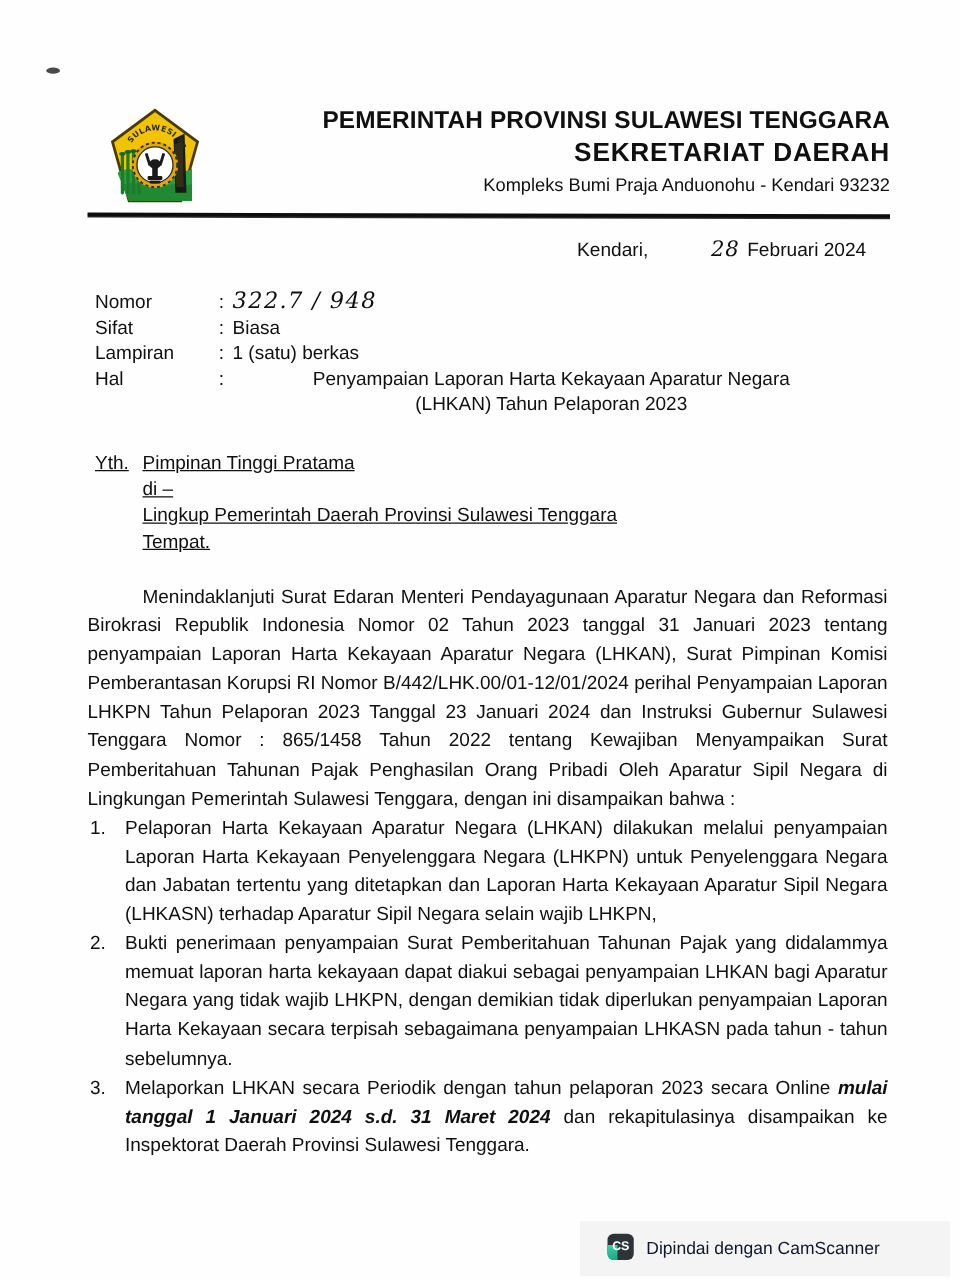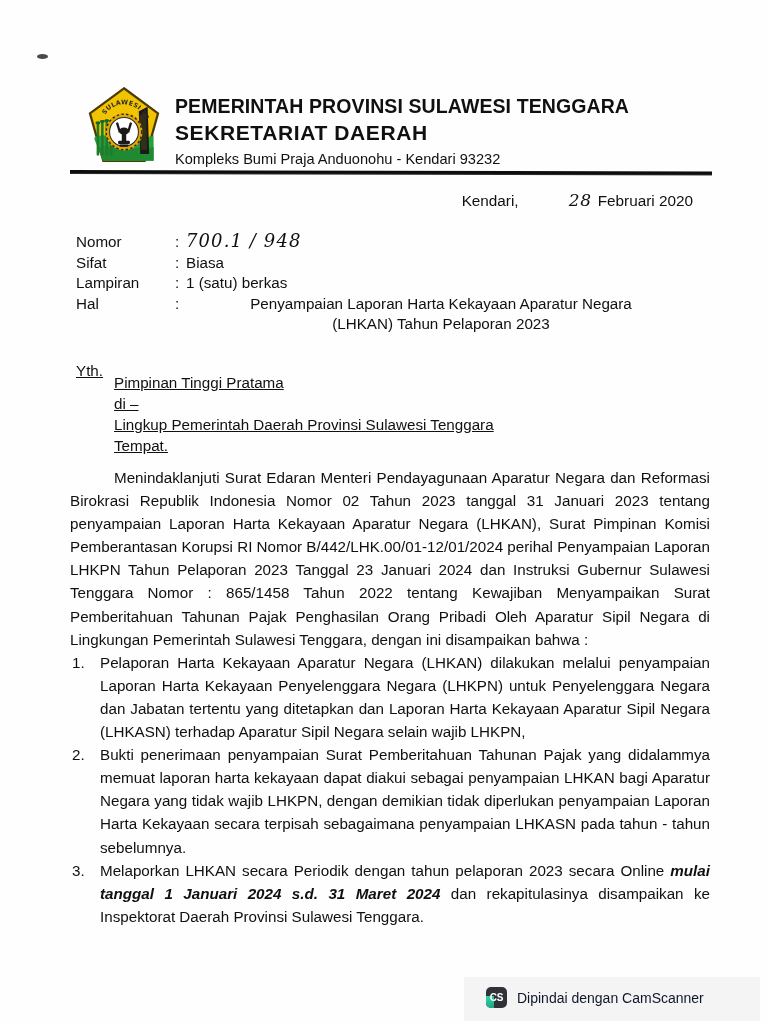--- a/index.html
+++ b/index.html
@@ -48,23 +48,23 @@
     left: 17px;
     top: 4px;
     width: 74px;
     height: 80px;
   }
   .logo svg { display:block; width:100%; height:100%; }
 
   .header-text {
     position: absolute;
     left: 105px;
-    top: 12px;
+    top: 2px;
     right: 0;
-    text-align: left;
+    text-align: right;
   }
   .org-line1 {
     font-size: 19.5px;
     font-weight: bold;
     letter-spacing: .1px;
     line-height: 24px;
     white-space: nowrap;
   }
   .org-line2 {
     font-size: 21px;
@@ -138,21 +138,21 @@
     position: absolute;
     left: 76px;
     top: 360px;
     width: 620px;
     font-size: 15.2px;
     line-height: 21px;
     display: flex;
     text-decoration: underline;
   }
   .yth-key { flex: 0 0 38px; }
-  .yth-lines { flex: 1; margin-top: 12px; }
+  .yth-lines { flex: 1; }
   .yth-lines div { display: block; }
 
   
   .body {
     position: absolute;
     left: 70px;
     top: 466px;
     width: 640px;
     font-size: 15.2px;
     line-height: 23.1px;
@@ -293,29 +293,29 @@
       <div class="org-line2">SEKRETARIAT  DAERAH</div>
       <div class="org-addr">Kompleks Bumi  Praja  Anduonohu - Kendari 93232</div>
     </div>
   </div>
 
   <div class="rule"></div>
 
   <div class="dateline">
     <span>Kendari,</span>
     <span class="hand">28</span>
-    <span>Februari 2020</span>
+    <span>Februari 2024</span>
   </div>
 
   <div class="meta">
 
     <div class="meta-row">
       <span class="meta-key">Nomor</span>
       <span class="meta-colon">:</span>
-      <span class="meta-val hand-num">700.1 / 948</span>
+      <span class="meta-val hand-num">322.7 / 948</span>
     </div>
 
     <div class="meta-row">
       <span class="meta-key">Sifat</span>
       <span class="meta-colon">:</span>
       <span class="meta-val">Biasa</span>
     </div>
 
     <div class="meta-row">
       <span class="meta-key">Lampiran</span>

